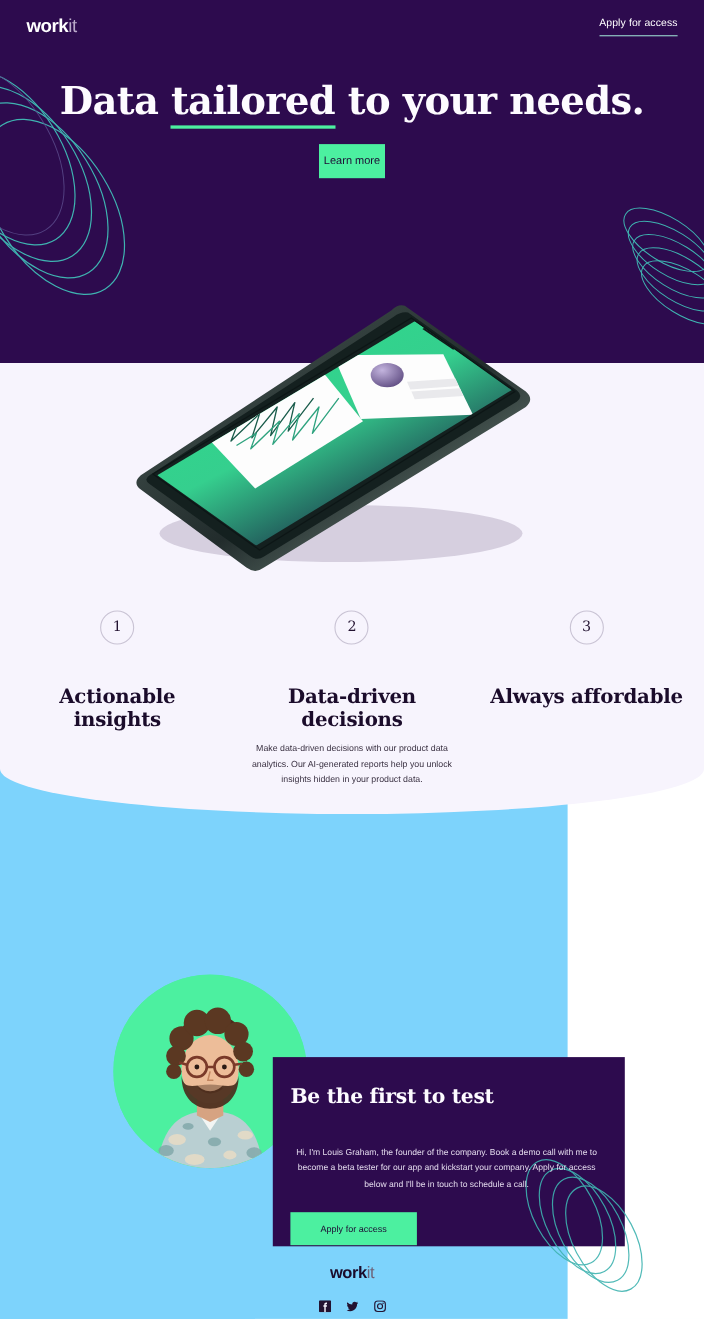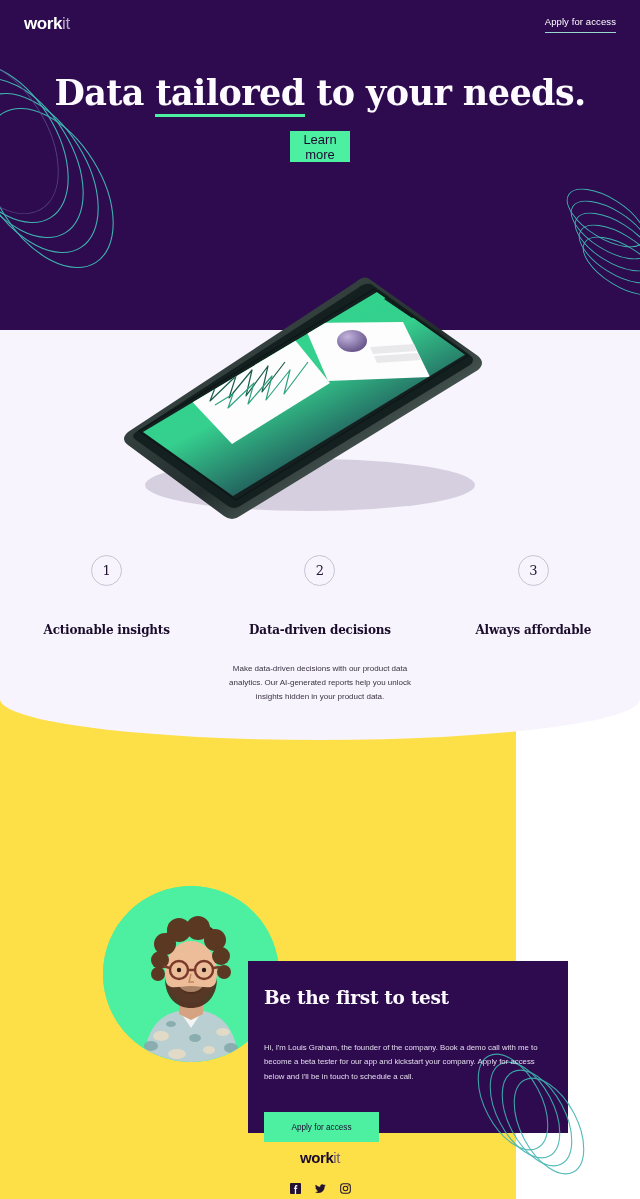--- a/index.html
+++ b/index.html
@@ -2,21 +2,21 @@
 <html><head>
 <meta charset="utf-8">
 <style>
   * { margin:0; padding:0; box-sizing:border-box; }
   html, body {
     width:640px; height:1199px;
     font-family:"Liberation Sans", sans-serif;
     background:#ffffff;
     overflow:hidden;
   }
-  .page { position:relative; width:516px; height:1199px; background:#fde047;padding-left:46px; }
+  .page { position:relative; width:516px; height:1199px; background:#7dd3fc;padding-left:46px; }
 
   
   .hero {
     position:absolute; top:0; left:0; width:640px; height:392px;
     background:#2d0b4e;
     border-bottom-left-radius:50% 11%;
     border-bottom-right-radius:50% 11%;
     overflow:hidden;
   }
   .hero-svg-deco { position:absolute; pointer-events:none; }
@@ -41,21 +41,21 @@
     font-size:35px; font-weight:700; color:#fdfbff;
     letter-spacing:-0.6px; z-index:5;
   }
   .hero-title .hl {
     border-bottom:3.5px solid #4cf0a0; padding-bottom:1px;margin-top:28px;
   }
   .btn-learn {
     position:absolute; top:131px; left:290px; width:60px; height:31px;
     background:#4cf0a0; color:#1d0a33; border:none;
     font-family:"Liberation Sans", sans-serif;
-    font-size:13px; cursor:pointer; z-index:5;
+    font-size:10px; cursor:pointer; z-index:5;
     display:flex; align-items:center; justify-content:center;
   }
 
   
   .phone-wrap {
     position:absolute; left:0; top:270px; width:640px; height:250px; z-index:6;
     pointer-events:none;
   }
 
   
@@ -71,43 +71,43 @@
     display:flex; z-index:4;
   }
   .feat { flex:1; text-align:center; padding:0 12px; }
   .feat-num {
     width:31px; height:31px; margin:0 auto 37px;
     border:1px solid #c9c3d4; border-radius:50%;
     display:flex; align-items:center; justify-content:center;
     font-family:"DejaVu Serif", serif; font-size:13px; color:#231331;
   }
   .feat-h {
-    font-family:"DejaVu Serif", serif; font-size:12px; font-weight:700;
-    color:#1b0c2b; margin-bottom:25px; letter-spacing:-0.2px;
+    font-family:"DejaVu Serif", serif; font-size:18px; font-weight:700;
+    color:#1b0c2b; margin-bottom:9px; letter-spacing:-0.2px;
   }
   .feat-p { font-size:8px; line-height:1.75; color:#3a3142; }
 
   
   .cta-sec { position:absolute; top:880px; left:0; width:640px; height:280px; }
   .avatar {
     position:absolute; left:103px; top:6px; width:176px; height:176px;
     border-radius:50%; background:#4cf0a0; overflow:hidden;
   }
   .cta-card {
     position:absolute; left:248px; top:81px; width:320px; height:85px;
     background:#2d0b4e; height:172px; overflow:visible;
   }
   .cta-card-clip { position:absolute; inset:0; overflow:hidden; }
   .cta-deco { position:absolute; right:-28px; bottom:-46px; width:135px; height:135px; }
   .cta-body { position:relative; padding:26px 0 0 16px; z-index:3; }
   .cta-h {
     font-family:"DejaVu Serif", serif; font-size:18.5px; font-weight:700;
     color:#fdfbff; letter-spacing:-0.3px; margin-bottom:33px;
   }
-  .cta-p { font-size:7.8px; line-height:1.85; color:#e2d9ec; width:284px; margin-bottom:28px; }
+  .cta-p { font-size:7.8px; line-height:1.85; color:#e2d9ec; width:284px; margin-bottom:18px;text-align:center; }
   .btn-apply {
     width:115px; height:30px; background:#4cf0a0; border:none; color:#1d0a33;
     font-family:"Liberation Sans", sans-serif; font-size:8.2px; cursor:pointer;
     display:flex; align-items:center; justify-content:center;
   }
 
   
   .footer {
     position:absolute; bottom:0; left:0; width:640px; height:60px;
     display:flex; flex-direction:column; align-items:center; justify-content:flex-start;

